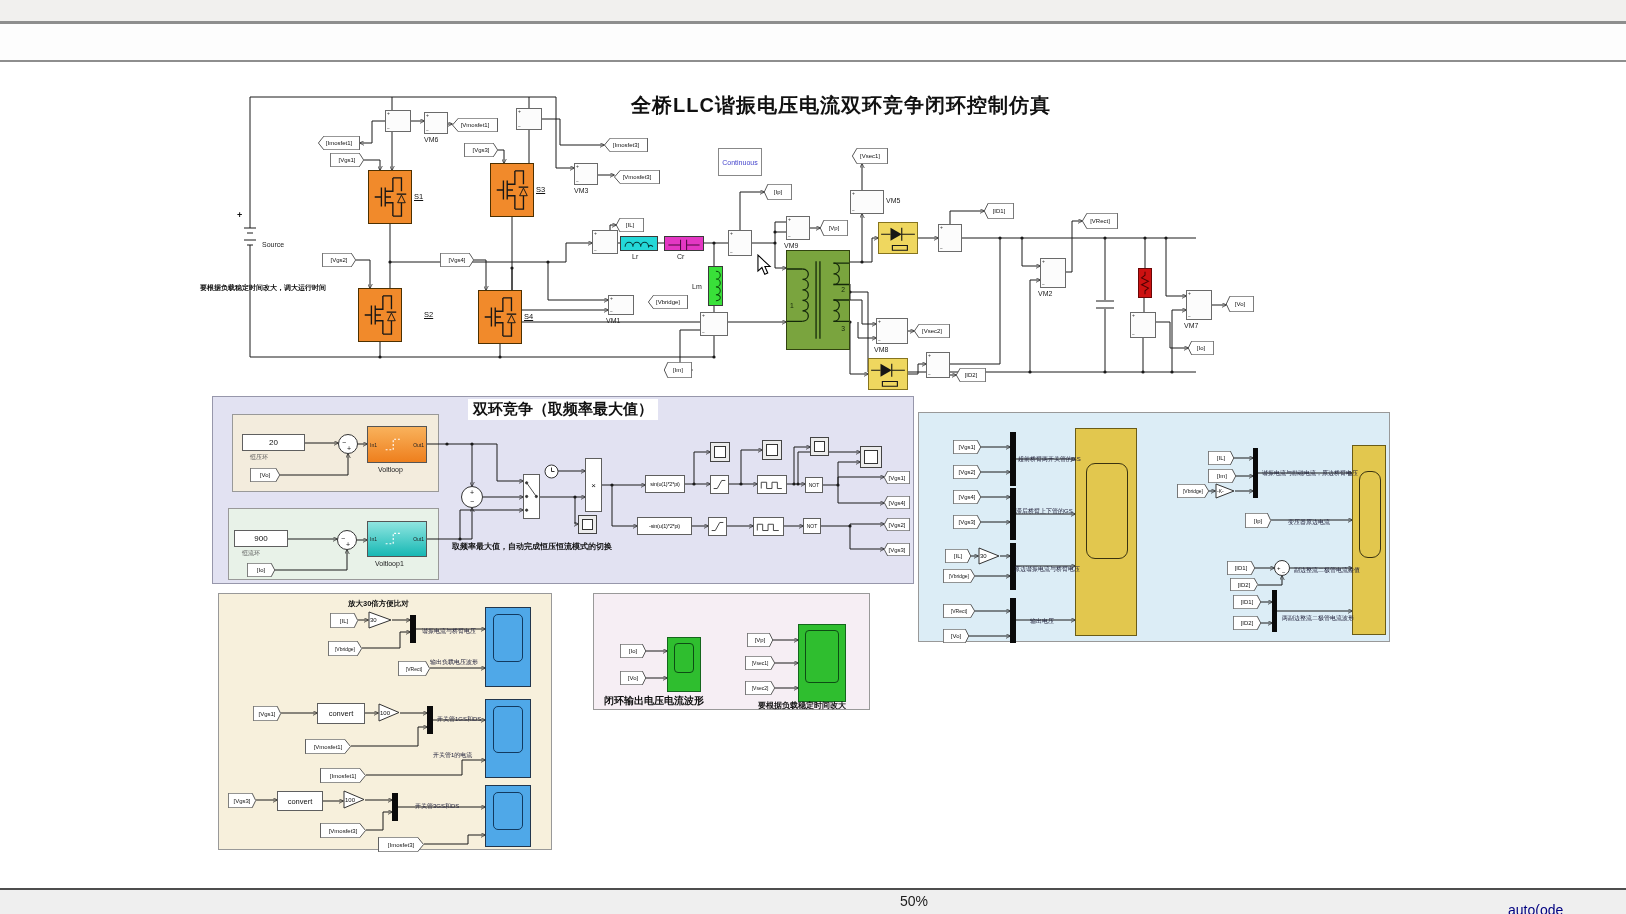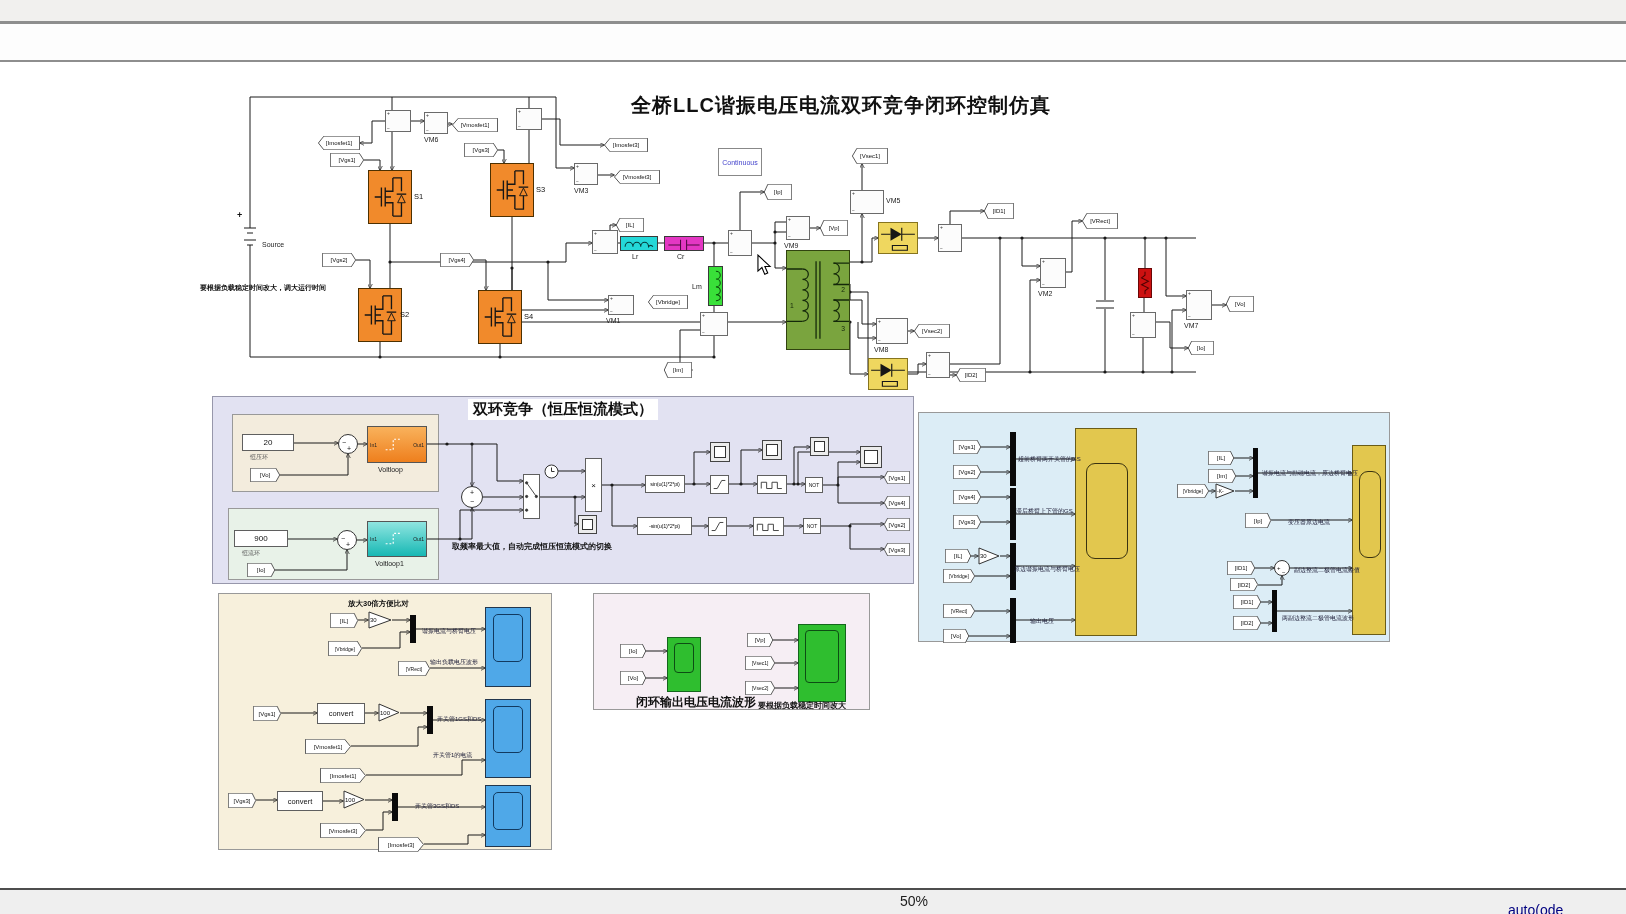--- a/index.html
+++ b/index.html
@@ -20,21 +20,21 @@
   
   #wires{position:absolute;left:0;top:0;width:1626px;height:914px;z-index:2;pointer-events:none;}
   #wires path,#wires polyline{fill:none;stroke:#1a1a1a;stroke-width:1;}
   #wires circle{fill:#1a1a1a;}
   
   .blk{position:absolute;z-index:3;background:#fff;border:1px solid #5f5f5f;display:flex;align-items:center;justify-content:center;color:#111;box-sizing:border-box;}
   .meter{position:absolute;z-index:3;background:#fcfcfc;border:1px solid #6a6a6a;box-sizing:border-box;}
   .meter::before{content:"+";position:absolute;left:1px;top:0;font-size:5px;color:#333;line-height:1;}
   .meter::after{content:"\2212";position:absolute;left:1px;bottom:0;font-size:5px;color:#333;line-height:1;}
   .mosfet{position:absolute;z-index:3;background:#f18a2b;border:1px solid #4d3000;box-sizing:border-box;}
-  .mos-lbl{position:absolute;z-index:3;font-size:7.5px;color:#111;}
+  .mos-lbl{position:absolute;z-index:3;font-size:7.5px;color:#111;text-decoration:underline;}
   .lbl{position:absolute;z-index:4;font-size:6px;color:#20203a;white-space:nowrap;line-height:1.1;}
   .blbl{position:absolute;z-index:4;font-size:7px;color:#222;white-space:nowrap;}
   .tag{position:absolute;z-index:4;}
   .tag svg{position:absolute;left:0;top:0;width:100%;height:100%;}
   .tag polygon{fill:#fff;stroke:#5a5a5a;stroke-width:1;vector-effect:non-scaling-stroke;}
   .tag span{position:absolute;left:0;top:0;width:100%;height:100%;display:flex;align-items:center;justify-content:center;font-size:6px;color:#111;white-space:nowrap;}
   .mux{position:absolute;z-index:3;background:#0a0a0a;}
   .scope{position:absolute;z-index:3;background:#ececec;border:1px solid #444;box-sizing:border-box;}
   .scope .scr{position:absolute;left:3px;right:3px;top:3px;bottom:3px;background:#fff;border:1px solid #333;}
   .bscope{position:absolute;z-index:3;background:#4fa8e8;border:1px solid #22364d;box-sizing:border-box;}
@@ -298,21 +298,21 @@
 <div class="mosfet" style="left:358px;top:288px;width:44px;height:54px;">
   <svg viewBox="0 0 44 54" style="width:100%;height:100%">
       <g fill="none" stroke="#161616" stroke-width="1.4">
         <path d="M6,27 H13 M13,17 V37 M17,17 V37 M17,21 H25 V7 M17,33 H25 V47 M17,27 H23"></path>
         <path d="M25,7 H34 V21 M25,47 H34 V33"></path>
         <path d="M29,24 H39"></path>
       </g>
       <polygon points="30,33 38,33 34,25" fill="none" stroke="#161616"></polygon>
     </svg>
 </div>
-<div class="mos-lbl" style="left:400px;top:310px;">S2</div>
+<div class="mos-lbl" style="left:424px;top:310px;">S2</div>
 <div class="mosfet" style="left:478px;top:290px;width:44px;height:54px;">
   <svg viewBox="0 0 44 54" style="width:100%;height:100%">
       <g fill="none" stroke="#161616" stroke-width="1.4">
         <path d="M6,27 H13 M13,17 V37 M17,17 V37 M17,21 H25 V7 M17,33 H25 V47 M17,27 H23"></path>
         <path d="M25,7 H34 V21 M25,47 H34 V33"></path>
         <path d="M29,24 H39"></path>
       </g>
       <polygon points="30,33 38,33 34,25" fill="none" stroke="#161616"></polygon>
     </svg>
 </div>
@@ -525,23 +525,23 @@
     <svg viewBox="0 0 100 100" preserveAspectRatio="none">
       <polygon points="99,1 99,99 14,99 1,50 14,1"></polygon>
     </svg>
     <span>[ID2]</span>
   </div>
 
 <svg class="abs" style="left:756px;top:254px;width:16px;height:22px;z-index:9;" viewBox="0 0 13 20">
     <path d="M1,1 L1,15.5 L4.6,12.3 L7.2,18.5 L9.9,17.3 L7.3,11.3 L12,11.3 Z" fill="#fff" stroke="#000" stroke-width="1"></path>
   </svg>
 
-<div class="note" style="left:468px;top:399px;font-size:15px;background:#fff;padding:1px 5px;z-index:4;">双环竞争（恒压恒流模式）</div>
-
-<div class="blk" style="left:242px;top:434px;width:52px;height:17px;">
+<div class="note" style="left:468px;top:399px;font-size:15px;background:#fff;padding:1px 5px;z-index:4;">双环竞争（取频率最大值）</div>
+
+<div class="blk" style="left:242px;top:434px;width:63px;height:17px;">
     <span style="font-size:8px;">20</span>
   </div>
 <div class="blbl" style="left:250px;top:453px;font-size:6px;color:#555;">恒压环</div>
 <div class="tag" style="left:250px;top:468px;width:30px;height:14px;">
     <svg viewBox="0 0 100 100" preserveAspectRatio="none">
       <polygon points="1,1 86,1 99,50 86,99 1,99"></polygon>
     </svg>
     <span>[Vo]</span>
   </div>
 <div class="sum" style="left:338px;top:434px;width:20px;height:20px;">
@@ -783,21 +783,21 @@
   </div>
 <div class="tag" style="left:620px;top:671px;width:26px;height:14px;">
     <svg viewBox="0 0 100 100" preserveAspectRatio="none">
       <polygon points="1,1 86,1 99,50 86,99 1,99"></polygon>
     </svg>
     <span>[Vo]</span>
   </div>
 <div class="gscope" style="left:667px;top:637px;width:34px;height:55px;">
     <div class="scr"></div>
   </div>
-<div class="note" style="left:604px;top:694px;font-size:12px;margin-left:32px;">闭环输出电压电流波形</div>
+<div class="note" style="left:604px;top:694px;font-size:10px;">闭环输出电压电流波形</div>
 <div class="tag" style="left:747px;top:633px;width:26px;height:14px;">
     <svg viewBox="0 0 100 100" preserveAspectRatio="none">
       <polygon points="1,1 86,1 99,50 86,99 1,99"></polygon>
     </svg>
     <span>[Vp]</span>
   </div>
 <div class="tag" style="left:745px;top:656px;width:30px;height:14px;">
     <svg viewBox="0 0 100 100" preserveAspectRatio="none">
       <polygon points="1,1 86,1 99,50 86,99 1,99"></polygon>
     </svg>

